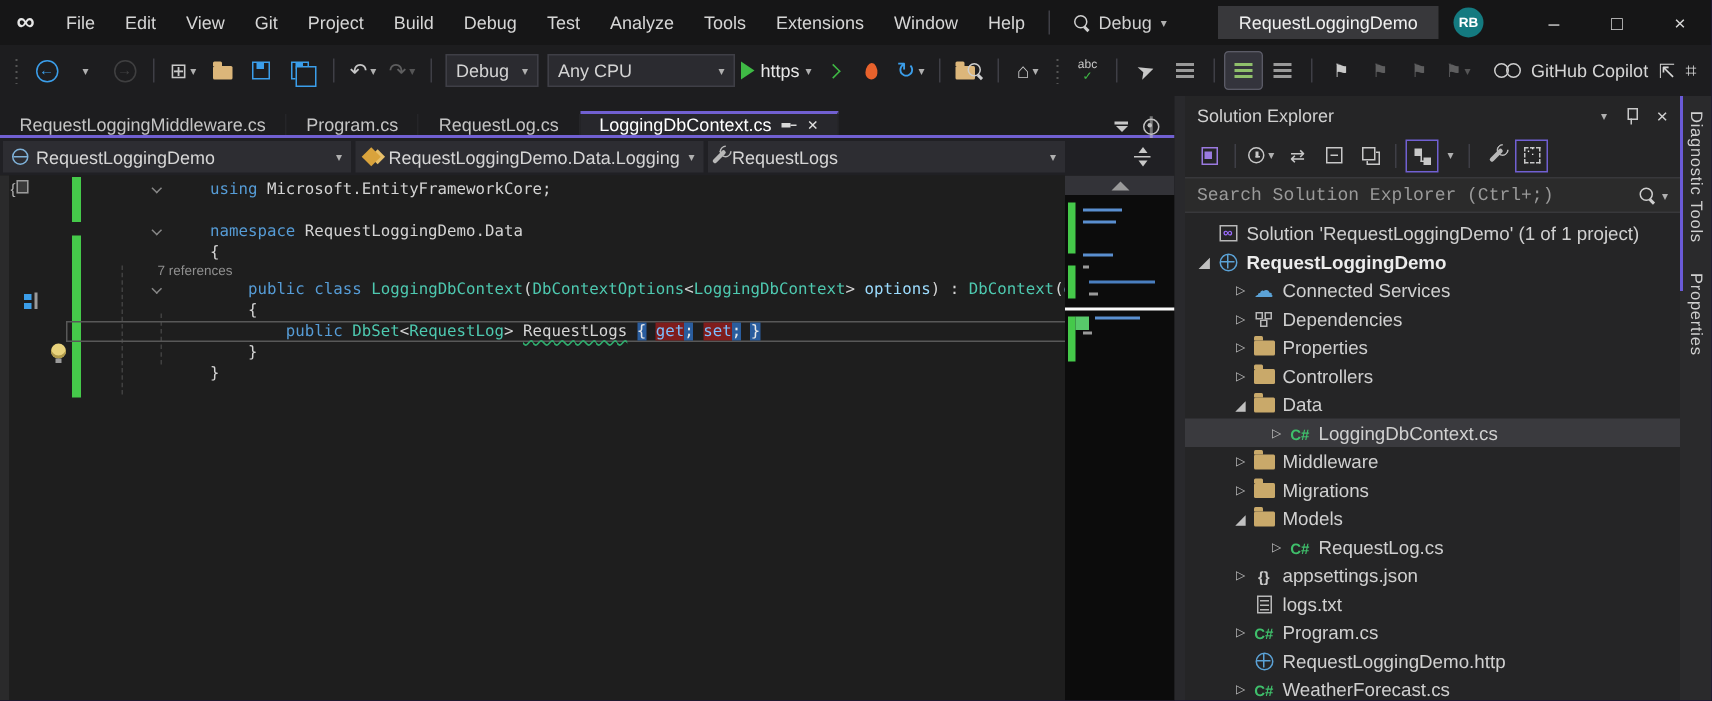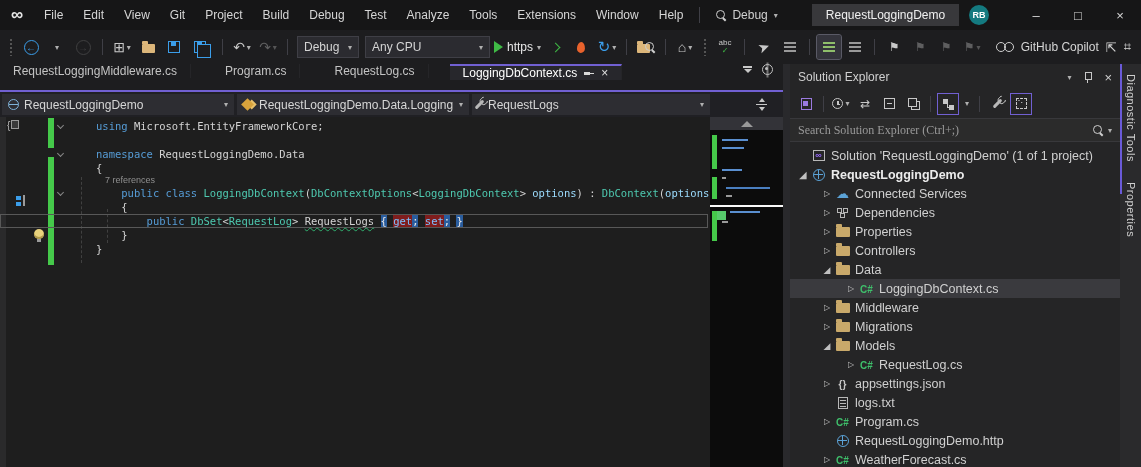--- a/index.html
+++ b/index.html
@@ -70,21 +70,21 @@
     background:repeating-linear-gradient(#8fbf6b 0 2px, transparent 2px 4px); }
   .mini-lines.gray { background:repeating-linear-gradient(#999 0 2px, transparent 2px 4px); }
   .tbtn.toggled { background:#34343c; outline:1px solid #5a5a66; }
   .flag { font-size:12px; color:#c8c8c8; }
   
   .main { position:absolute; left:0; top:64px; width:1141px; height:403px; }
   .editor-col { position:absolute; left:0; top:0; width:783px; height:403px; background:#1e1e1e; }
   .divider { position:absolute; left:783px; top:0; width:7px; height:403px; background:#29292c; }
   
   .tabbar { position:absolute; left:0; top:0; width:783px; height:28px; background:#1d1d1f;
-    border-bottom:2px solid #7160d2; display:flex; align-items:flex-start;gap:21px; }
+    border-bottom:2px solid #7160d2; display:flex; align-items:flex-end; }
   .tab { display:flex; align-items:center; padding:0 13px; color:#c4c4c4; font-size:12px; border-right:1px solid #252528; }
   .tab.active { background:#27272c; color:#ffffff; border-top:2px solid #7160d2; gap:7px; }
   .tab-pin { width:10px; height:10px; position:relative; display:inline-block; }
   .tab-pin::before { content:""; position:absolute; left:0; top:4px; width:6px; height:3px; background:#d8d8d8; }
   .tab-pin::after { content:""; position:absolute; left:6px; top:5px; width:4px; height:1.4px; background:#d8d8d8; }
   .tab-close { color:#e0e0e0; font-size:12px; }
   .tab-right { margin-left:auto; display:flex; align-items:center; gap:10px; padding-right:10px; }
   .dd-files { display:flex; flex-direction:column; align-items:center; color:#c8c8c8; }
   .dd-files .bar { width:9px; height:1.5px; background:#c8c8c8; margin-bottom:1.5px; }
   .dd-files .tri { width:0; height:0; border-top:4px solid #c8c8c8; border-left:4px solid transparent; border-right:4px solid transparent; }
@@ -122,21 +122,21 @@
     background:#e8d27c; box-shadow:inset 0 -2px 0 #b09a4a; }
   .bulb::after { content:""; position:absolute; left:3px; top:10px; width:4px; height:3px; background:#9a9a9a; }
   .change-bar { position:absolute; left:48px; width:6px; background:#45c94a; }
   .cb1 { top:1px; height:30px; }
   .cb2 { top:40px; height:108px; }
   .indent-guide { position:absolute; width:0; border-left:1px dashed #404040; }
   .ig1 { left:81px; top:60px; height:86px; }
   .ig2 { left:107px; top:92px; height:34px; }
   #code { position:absolute; left:0; top:2px; width:710px; font-family:"DejaVu Sans Mono", monospace;
     font-size:10.5px; color:#d4d4d4; }
-  .code-row { position:relative; height:14px; line-height:14px; white-space:pre; padding-left:96px; width:708px; }
+  .code-row { position:relative; height:14px; line-height:14px; white-space:pre; padding-left:96px; width:708px;margin-left:44px; }
   .code-row.cur { box-shadow:inset 0 0 0 1px #585858; }
   .lens-row { height:11px; line-height:11px; font-size:9px; color:#8f8f8f; font-family:"Liberation Sans",sans-serif; white-space:pre; }
   .fold { position:absolute; left:58px; top:4px; width:5px; height:5px;
     border-right:1.4px solid #888; border-bottom:1.4px solid #888; transform:rotate(45deg); }
   .tk-kw { color:#569cd6; } .tk-ty { color:#4ec9b0; } .tk-pln { color:#d4d4d4; } .tk-prm { color:#9cdcfe; }
   .tk-sq { color:#d4d4d4; text-decoration:underline wavy #2fae6e 1px; text-underline-offset:2px; }
   .tk-hlp { background:#2a5d9e; color:#e8e8e8; }
   .tk-hlk { background:#7f1d1d; color:#7cc0ff; }
   
   .minimap { position:absolute; right:0; top:0; width:73px; height:350px; background:#0c0c0c; }
@@ -169,21 +169,21 @@
   .ic-copy { width:9px; height:9px; border:1.2px solid #c8c8c8; box-shadow:3px 3px 0 -1px #252526, 3px 3px 0 0 #c8c8c8; margin:-2px 0 0 -2px; }
   .ic-link { width:5px; height:5px; background:#c8c8c8; box-shadow:6px 6px 0 #c8c8c8; margin:-5px 0 0 -5px; position:relative; }
   .ic-link::after { content:""; position:absolute; left:4px; top:4px; width:4px; height:4px; border-bottom:1.2px solid #c8c8c8; border-left:1.2px solid #c8c8c8; }
   .ic-wrench2 { width:3px; height:11px; background:#b8b8b8; transform:rotate(45deg); border-radius:2px; position:relative; }
   .ic-wrench2::before { content:""; position:absolute; left:-2px; top:-4px; width:6px; height:6px; border:1.5px solid #b8b8b8; border-radius:50%; border-top-color:transparent; }
   .ic-preview { width:11px; height:11px; border:1.2px dashed #c8c8c8; position:relative; }
   .ic-preview::before { content:"·:"; position:absolute; left:1px; top:-4px; color:#e8e8e8; font-size:9px; }
   .search-row { margin:1px 0; height:24px; background:#2b2b2b; border-top:1px solid #38383b; border-bottom:1px solid #38383b;
     display:flex; align-items:center; padding:0 8px; }
   .search-row input { flex:1; background:transparent; border:none; outline:none; color:#a8a8a8;
-    font-size:12px; font-family:Liberation Serif, serif; }
+    font-size:12px; font-family:Liberation Mono, monospace; }
   .search-row input::placeholder { color:#9a9a9a; }
   
   #tree { position:absolute; left:0; top:82px; right:0; bottom:0; overflow:hidden; font-size:12.5px; }
   .trow { height:19px; display:flex; align-items:center; color:#d0d0d0; position:relative; }
   .trow.selected { background:#3a3a3e; }
   .trow.bold { font-weight:bold; color:#ececec; }
   .tw-arrow { width:14px; flex:none; text-align:center; font-size:8px; color:#c0c0c0; }
   .tw-arrow.expanded { font-size:9px; }
   .tico { width:17px; flex:none; display:flex; align-items:center; justify-content:center; margin-right:4px; }
   .ic-folder { width:14px; height:10px; background:#c9a96a; border-radius:1px; position:relative; }

